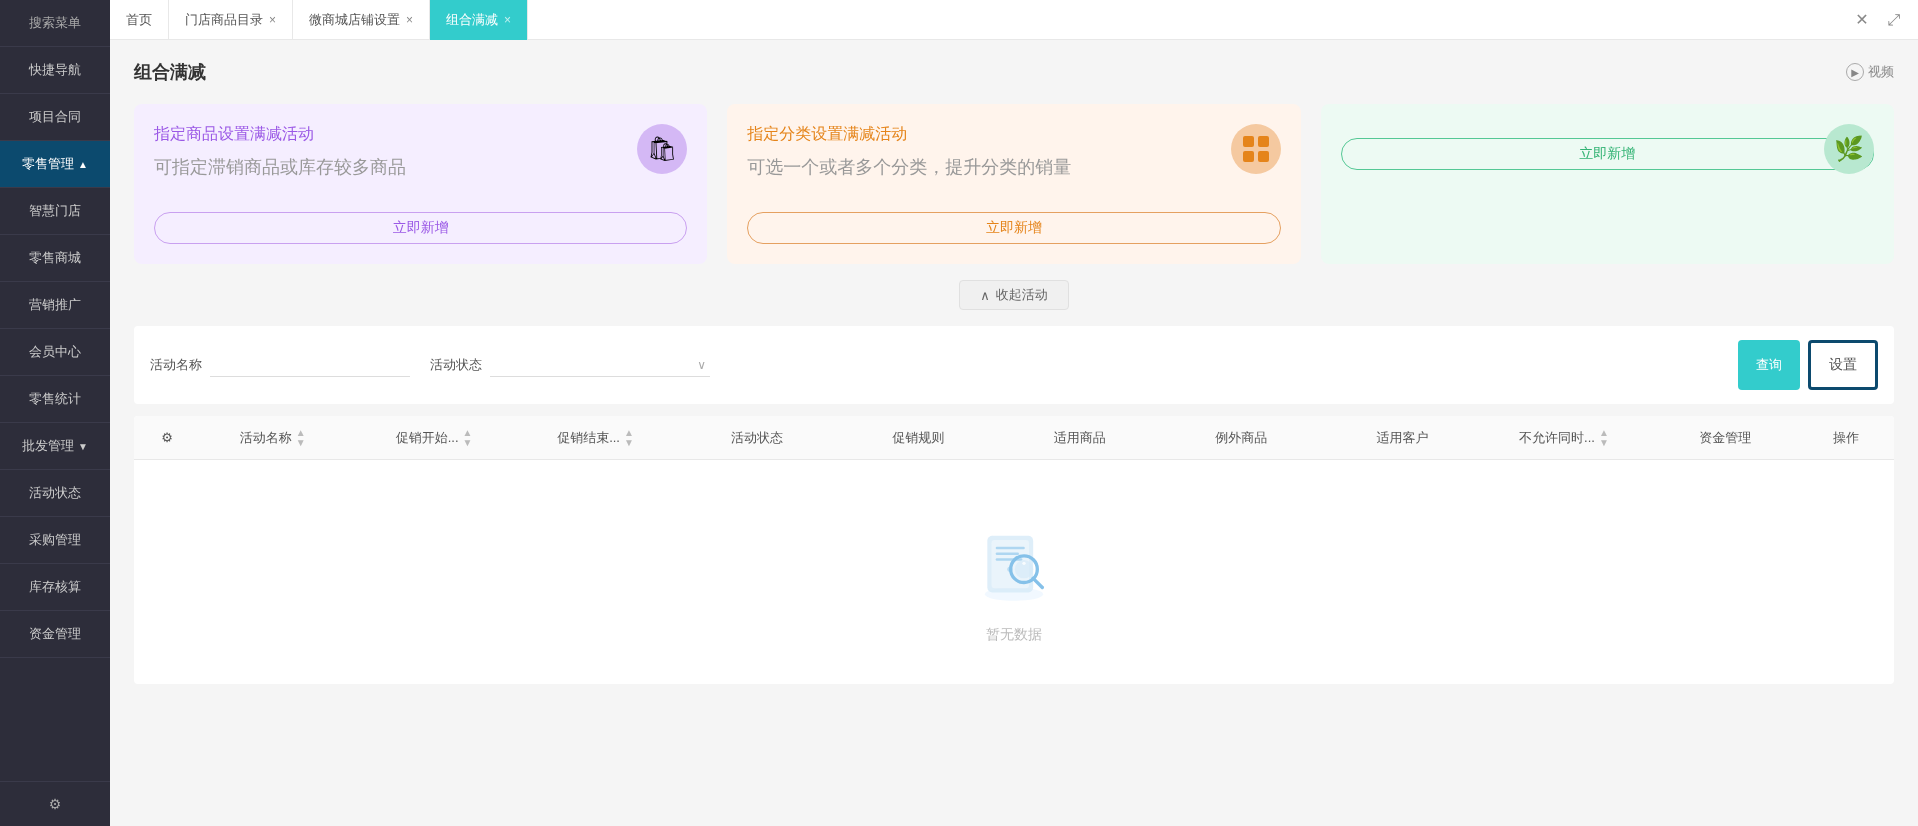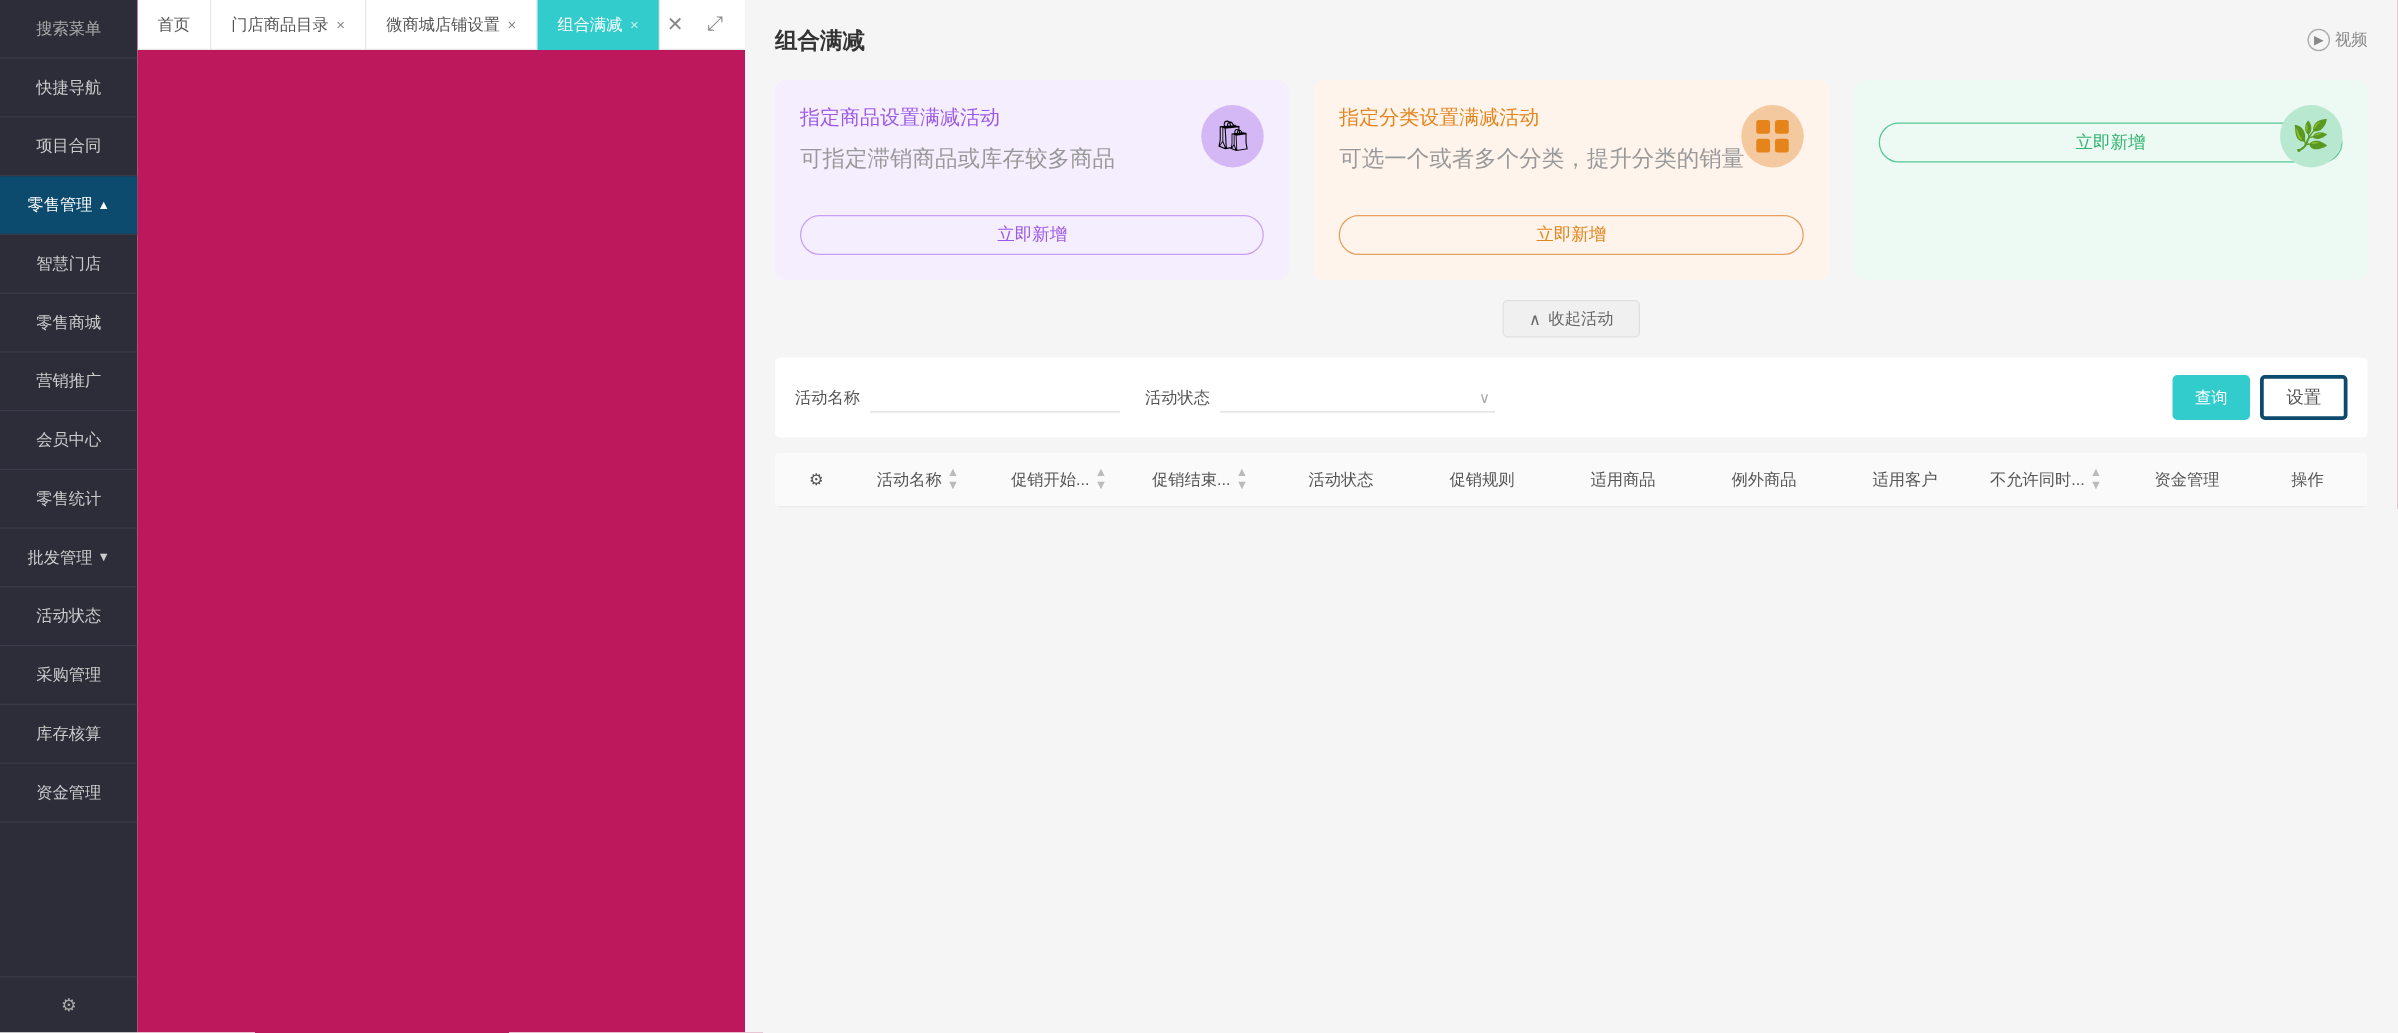--- a/index.html
+++ b/index.html
@@ -43,23 +43,23 @@
       text-align: center;
       color: #aaa;
       cursor: pointer;
       border-top: 1px solid #3a3a4a;
     }
 
     
     .main {
       flex: 1;
       display: flex;
-      flex-direction: row;
+      flex-direction: column;
       overflow: hidden;
-      background: #be185d;
+      background: #fdba74;
     }
 
     
     .tabbar {
       display: flex;
       align-items: center;
       background: #fff;
       border-bottom: 1px solid #e8e8e8;
       padding: 0;
       height: 40px;
@@ -269,21 +269,21 @@
     }
     .filter-actions {
       margin-left: auto;
       display: flex;
       gap: 8px;
     }
     .btn-query {
       background: #3cc;
       color: #fff;
       border: none;
-      padding: 2px 18px;
+      padding: 16px 18px;
       border-radius: 4px;
       cursor: pointer;
       font-size: 13px;
     }
     .btn-setting {
       background: #fff;
       color: #555;
       border: 3px solid #0c4a6e;
       padding: 6px 18px;
       border-radius: 4px;
@@ -526,16 +526,35 @@
             </span>
         </div>
         <div class="th">
           <span>资金管理</span>
         </div>
         <div class="th ops">
           <span>操作</span>
         </div>
       </div>
 
+      <div class="empty-state">
+        <svg class="empty-img" viewBox="0 0 120 100" xmlns="http://www.w3.org/2000/svg">
+
+          <ellipse cx="60" cy="85" rx="35" ry="8" fill="#e8f4ff" opacity="0.6"></ellipse>
+          <rect x="28" y="15" width="55" height="68" rx="6" fill="#d6eaf8" opacity="0.8"></rect>
+          <rect x="33" y="20" width="45" height="58" rx="4" fill="#eaf4fb"></rect>
+          <rect x="38" y="28" width="35" height="3" rx="1.5" fill="#aed6f1"></rect>
+          <rect x="38" y="35" width="28" height="3" rx="1.5" fill="#aed6f1"></rect>
+          <rect x="38" y="42" width="32" height="3" rx="1.5" fill="#aed6f1"></rect>
+
+          <circle cx="72" cy="55" r="16" fill="none" stroke="#85c1e9" stroke-width="4"></circle>
+          <circle cx="72" cy="55" r="11" fill="#d6eaf8" opacity="0.7"></circle>
+          <line x1="83" y1="66" x2="94" y2="77" stroke="#85c1e9" stroke-width="4" stroke-linecap="round"></line>
+
+          <circle cx="55" cy="55" r="3" fill="#85c1e9" opacity="0.5"></circle>
+          <circle cx="72" cy="48" r="2" fill="#fff" opacity="0.8"></circle>
+        </svg>
+        <span class="empty-text">暂无数据</span>
+      </div>
     </div>
 
   </div>
 </div>
 
 </body></html>

